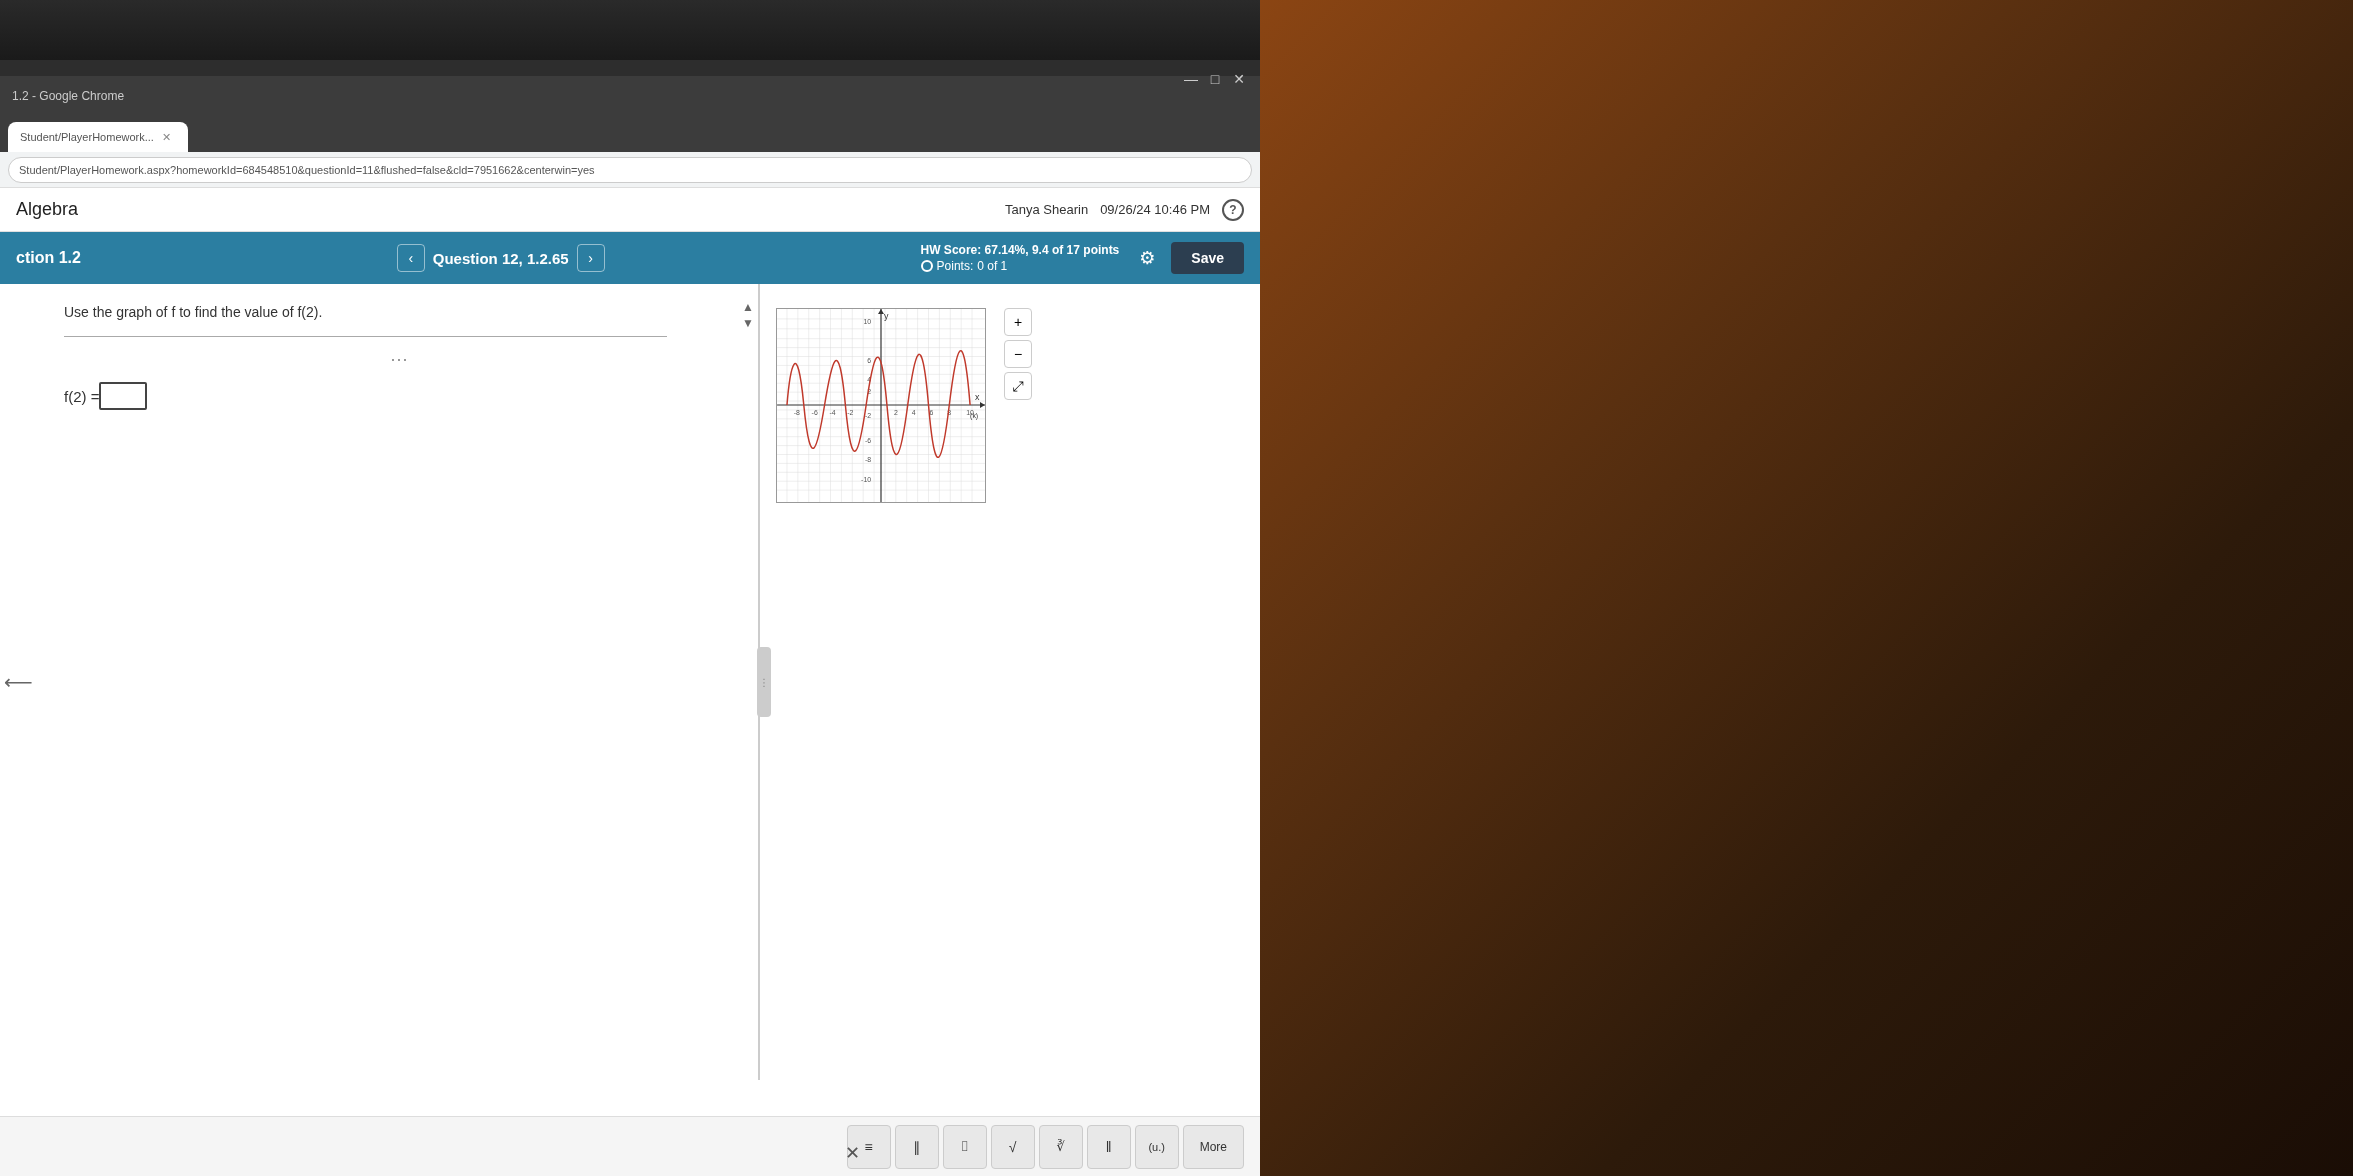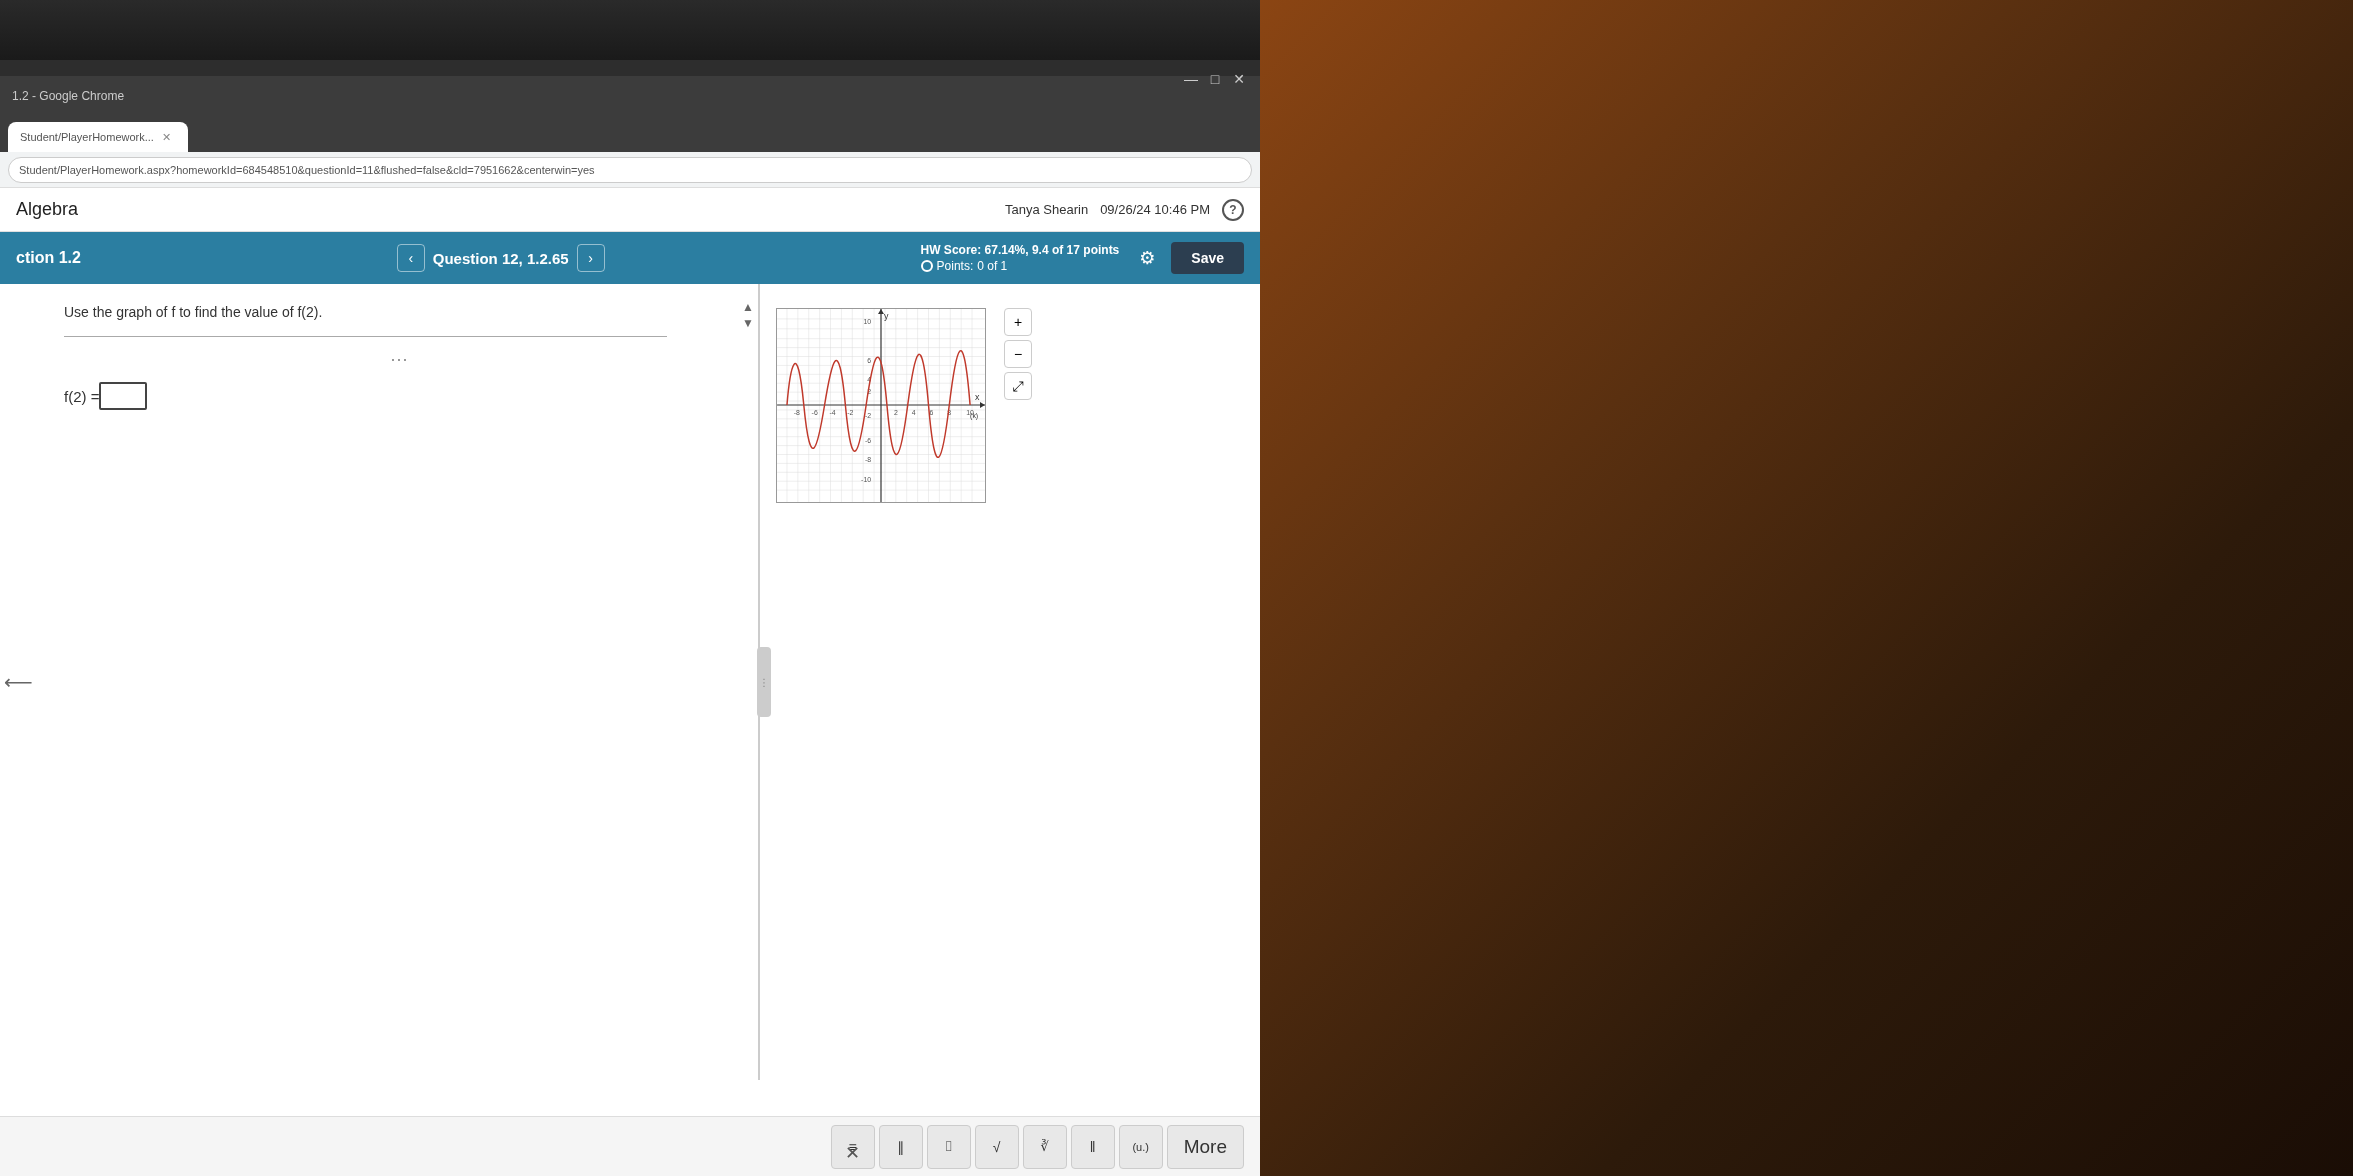--- a/index.html
+++ b/index.html
@@ -376,21 +376,21 @@
       color: #333;
     }
 
     .more-btn {
       padding: 0 16px;
       height: 44px;
       background: #e8e8e8;
       border: 1px solid #ccc;
       border-radius: 4px;
       cursor: pointer;
-      font-size: 19px;
+      font-size: 12px;
       color: #333;
       display: flex;
       align-items: center;
       font-weight: 500;
     }
 
     .close-x {
       position: absolute;
       bottom: 12px;
       right: 400px;

